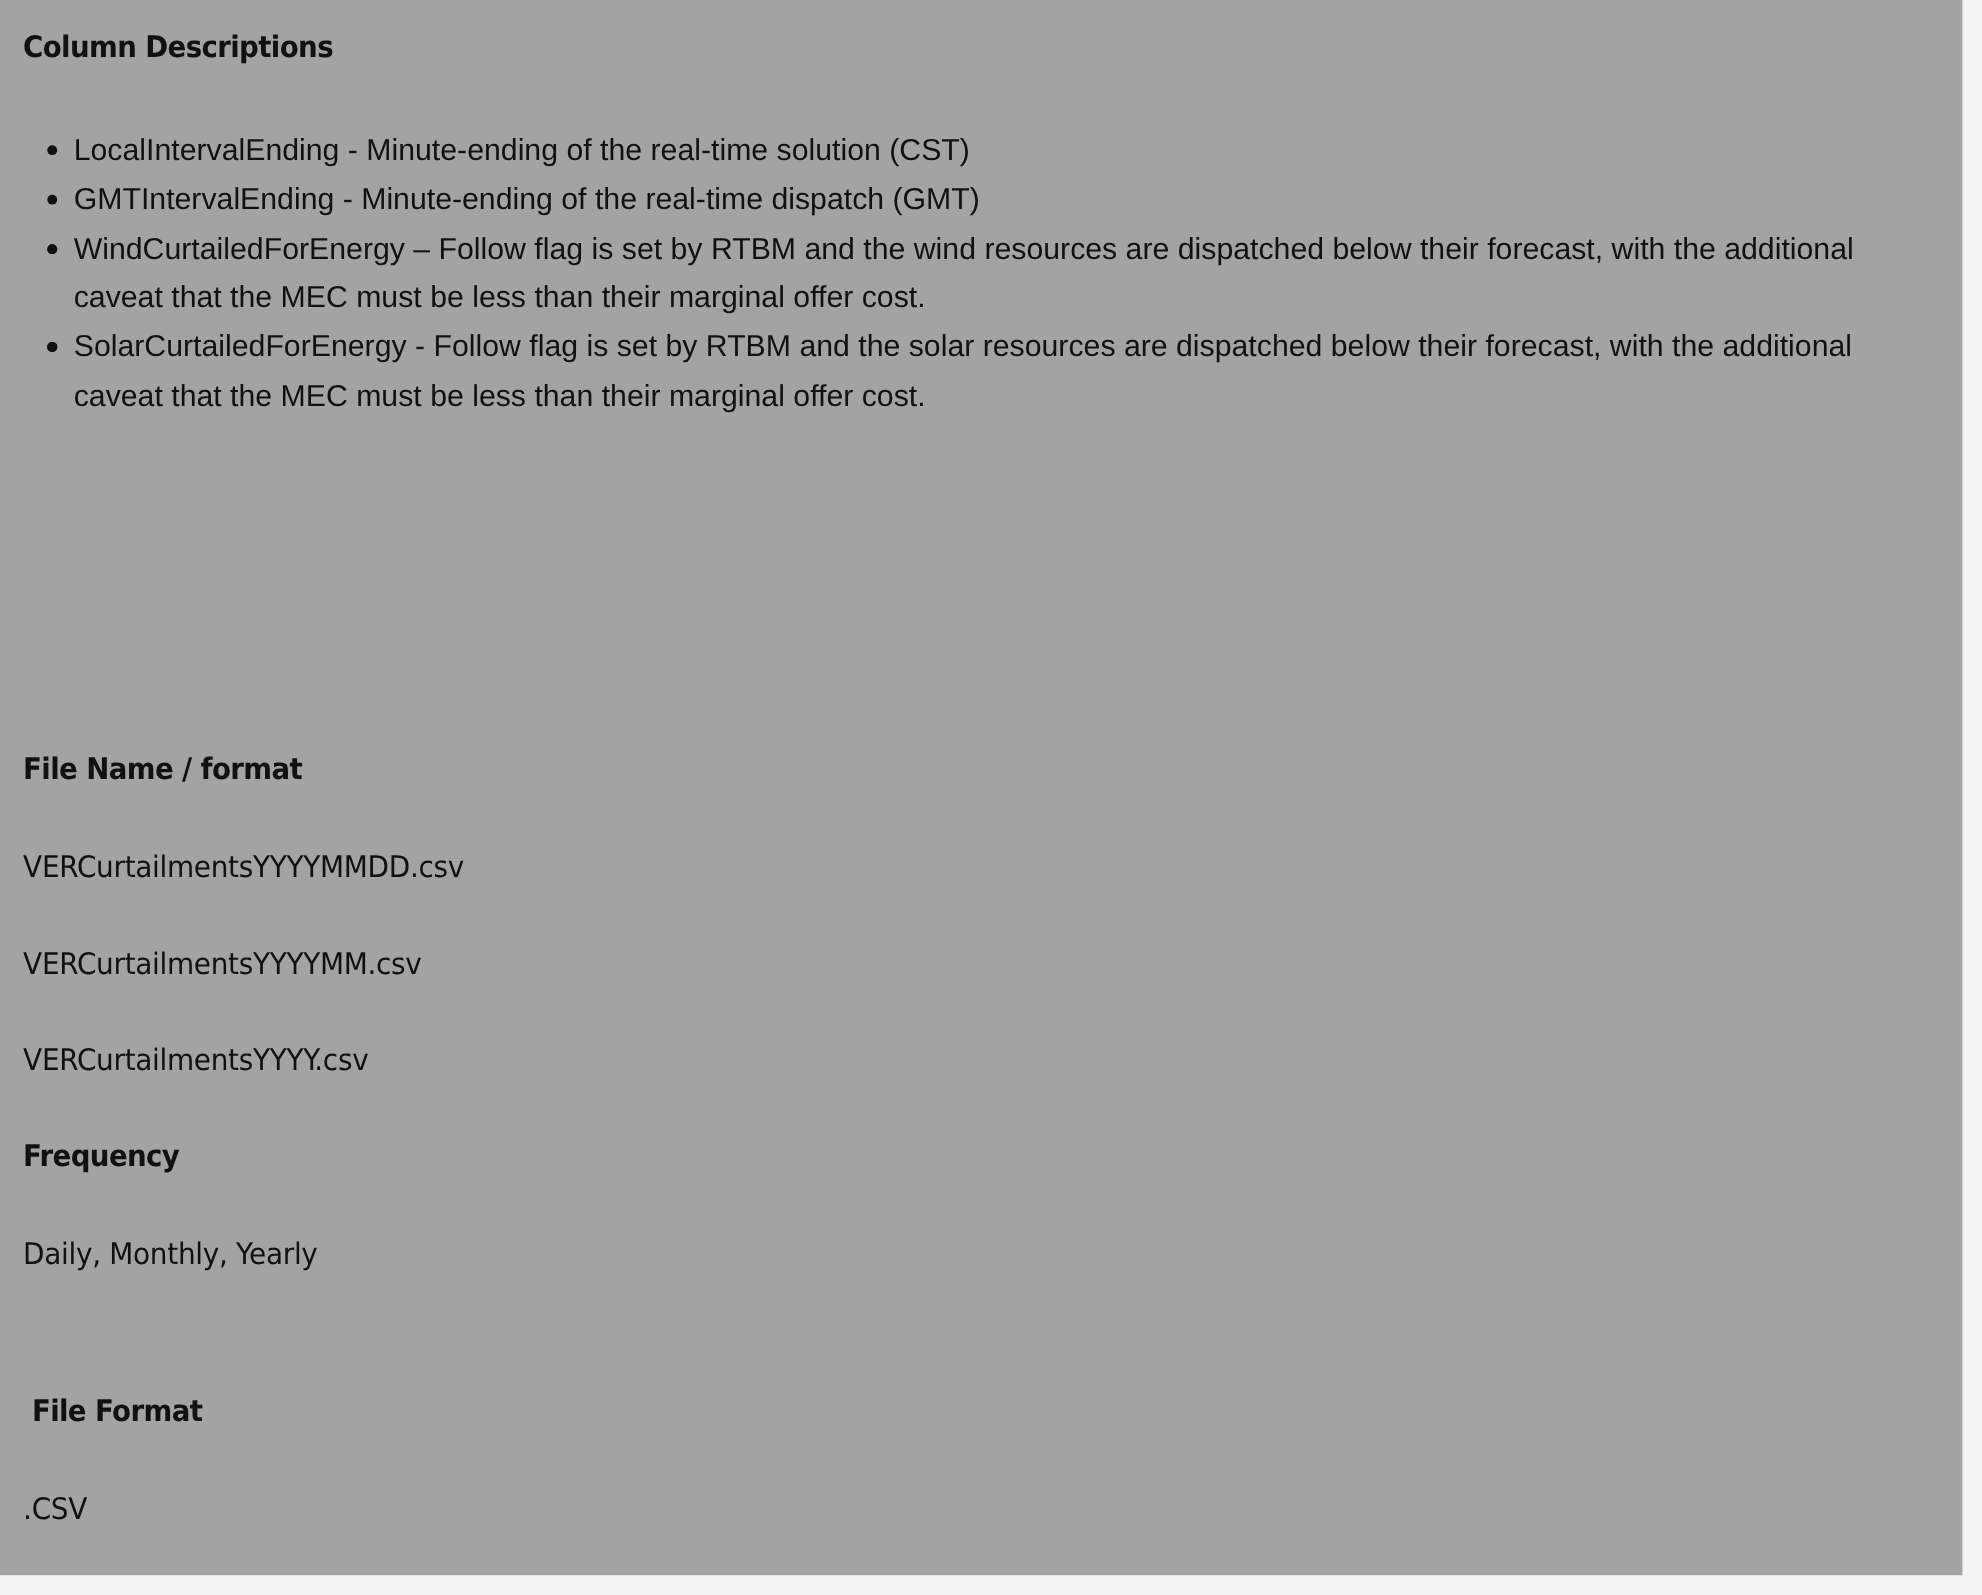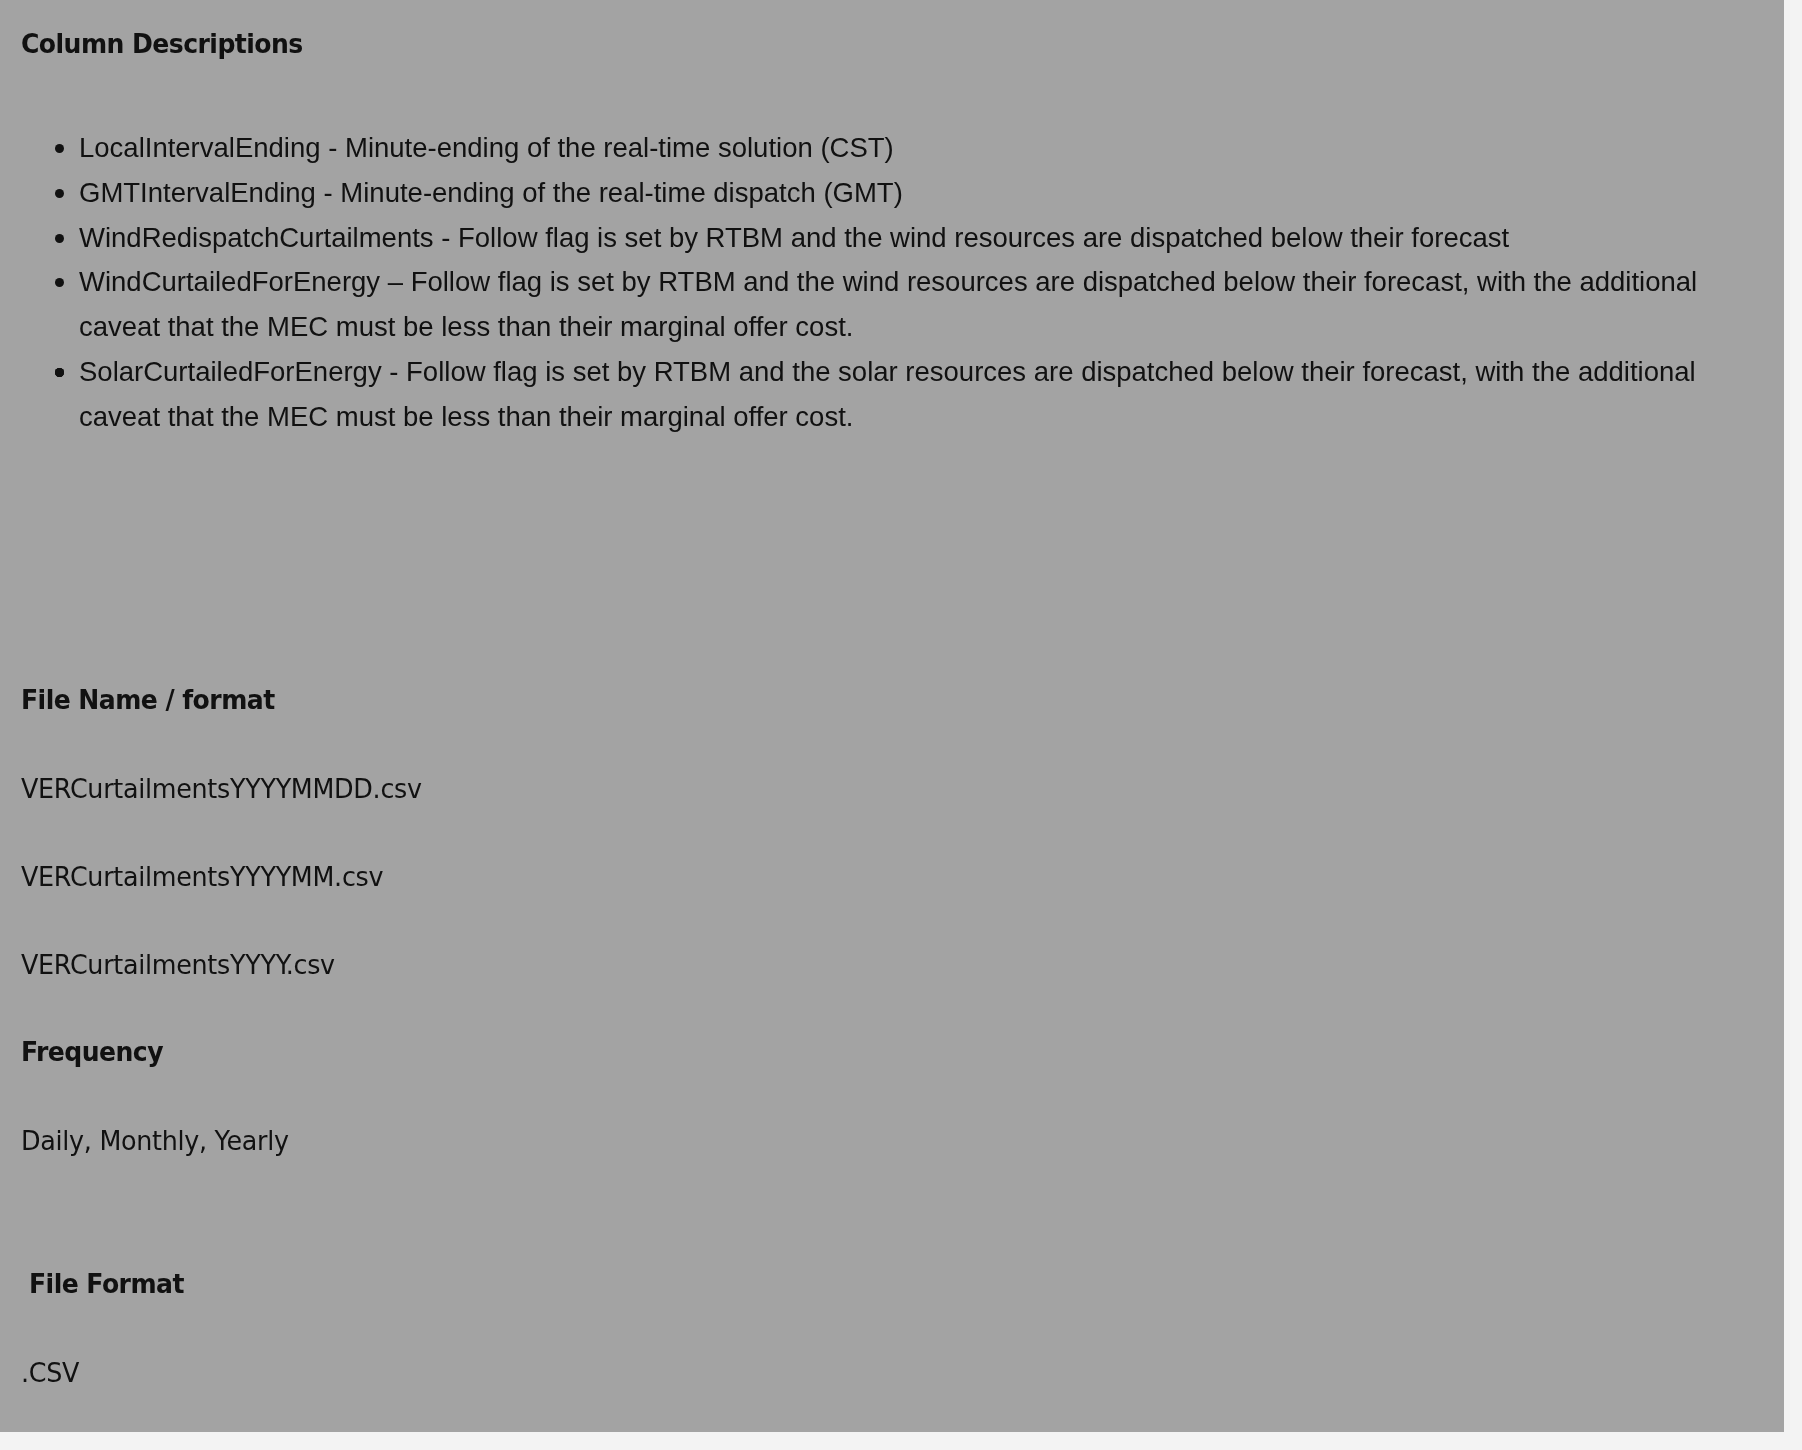--- a/index.html
+++ b/index.html
@@ -40,21 +40,21 @@
     color: #111111;
     line-height: 1;
     letter-spacing: -0.3px;
     transform: scaleX(0.94);
     transform-origin: left center;
   }
   .desc-list {
     position: absolute;
     left: 0;
     top: 108px;
-    margin: 18px;
+    margin: 6px;
     padding: 0;
     list-style: none;
     width: 1784px;
   }
   .desc-item {
     position: relative;
     padding-left: 61px;
     padding-right: 60px;
     font-family: "Liberation Sans", sans-serif;
     font-size: 27.5px;
@@ -74,21 +74,21 @@
 </head>
 <body>
 
 <div class="panel">
 
   <h3 class="heading" style="top:30px;">Column Descriptions</h3>
 
   <ul class="desc-list">
     <li class="desc-item"><span class="bullet"></span><span>LocalIntervalEnding - Minute-ending of the real-time solution (CST)</span></li>
     <li class="desc-item"><span class="bullet"></span><span>GMTIntervalEnding - Minute-ending of the real-time dispatch (GMT)</span></li>
-    <li class="desc-item"><span class="bullet"></span><span>WindRedispatchCurtailments - Follow flag is set by RTBM and the wind resources are dispatched below their forecast</span></li>
+    <li class="desc-item"><span class="bullet"></span></li>
     <li class="desc-item"><span class="bullet"></span><span>WindCurtailedForEnergy – Follow flag is set by RTBM and the wind resources are dispatched below their forecast, with the additional caveat that the MEC must be less than their marginal offer cost.</span></li>
     <li class="desc-item"><span class="bullet"></span></li>
     <li class="desc-item"><span class="bullet"></span></li>
     <li class="desc-item"><span class="bullet"></span><span>SolarCurtailedForEnergy - Follow flag is set by RTBM and the solar resources are dispatched below their forecast, with the additional caveat that the MEC must be less than their marginal offer cost.</span></li>
   </ul>
 
   <h3 class="heading" style="top:686px;">File Name / format</h3>
 
   <p class="body-text" style="top:775px;">VERCurtailmentsYYYYMMDD.csv</p>
   <p class="body-text" style="top:863px;">VERCurtailmentsYYYYMM.csv</p>

